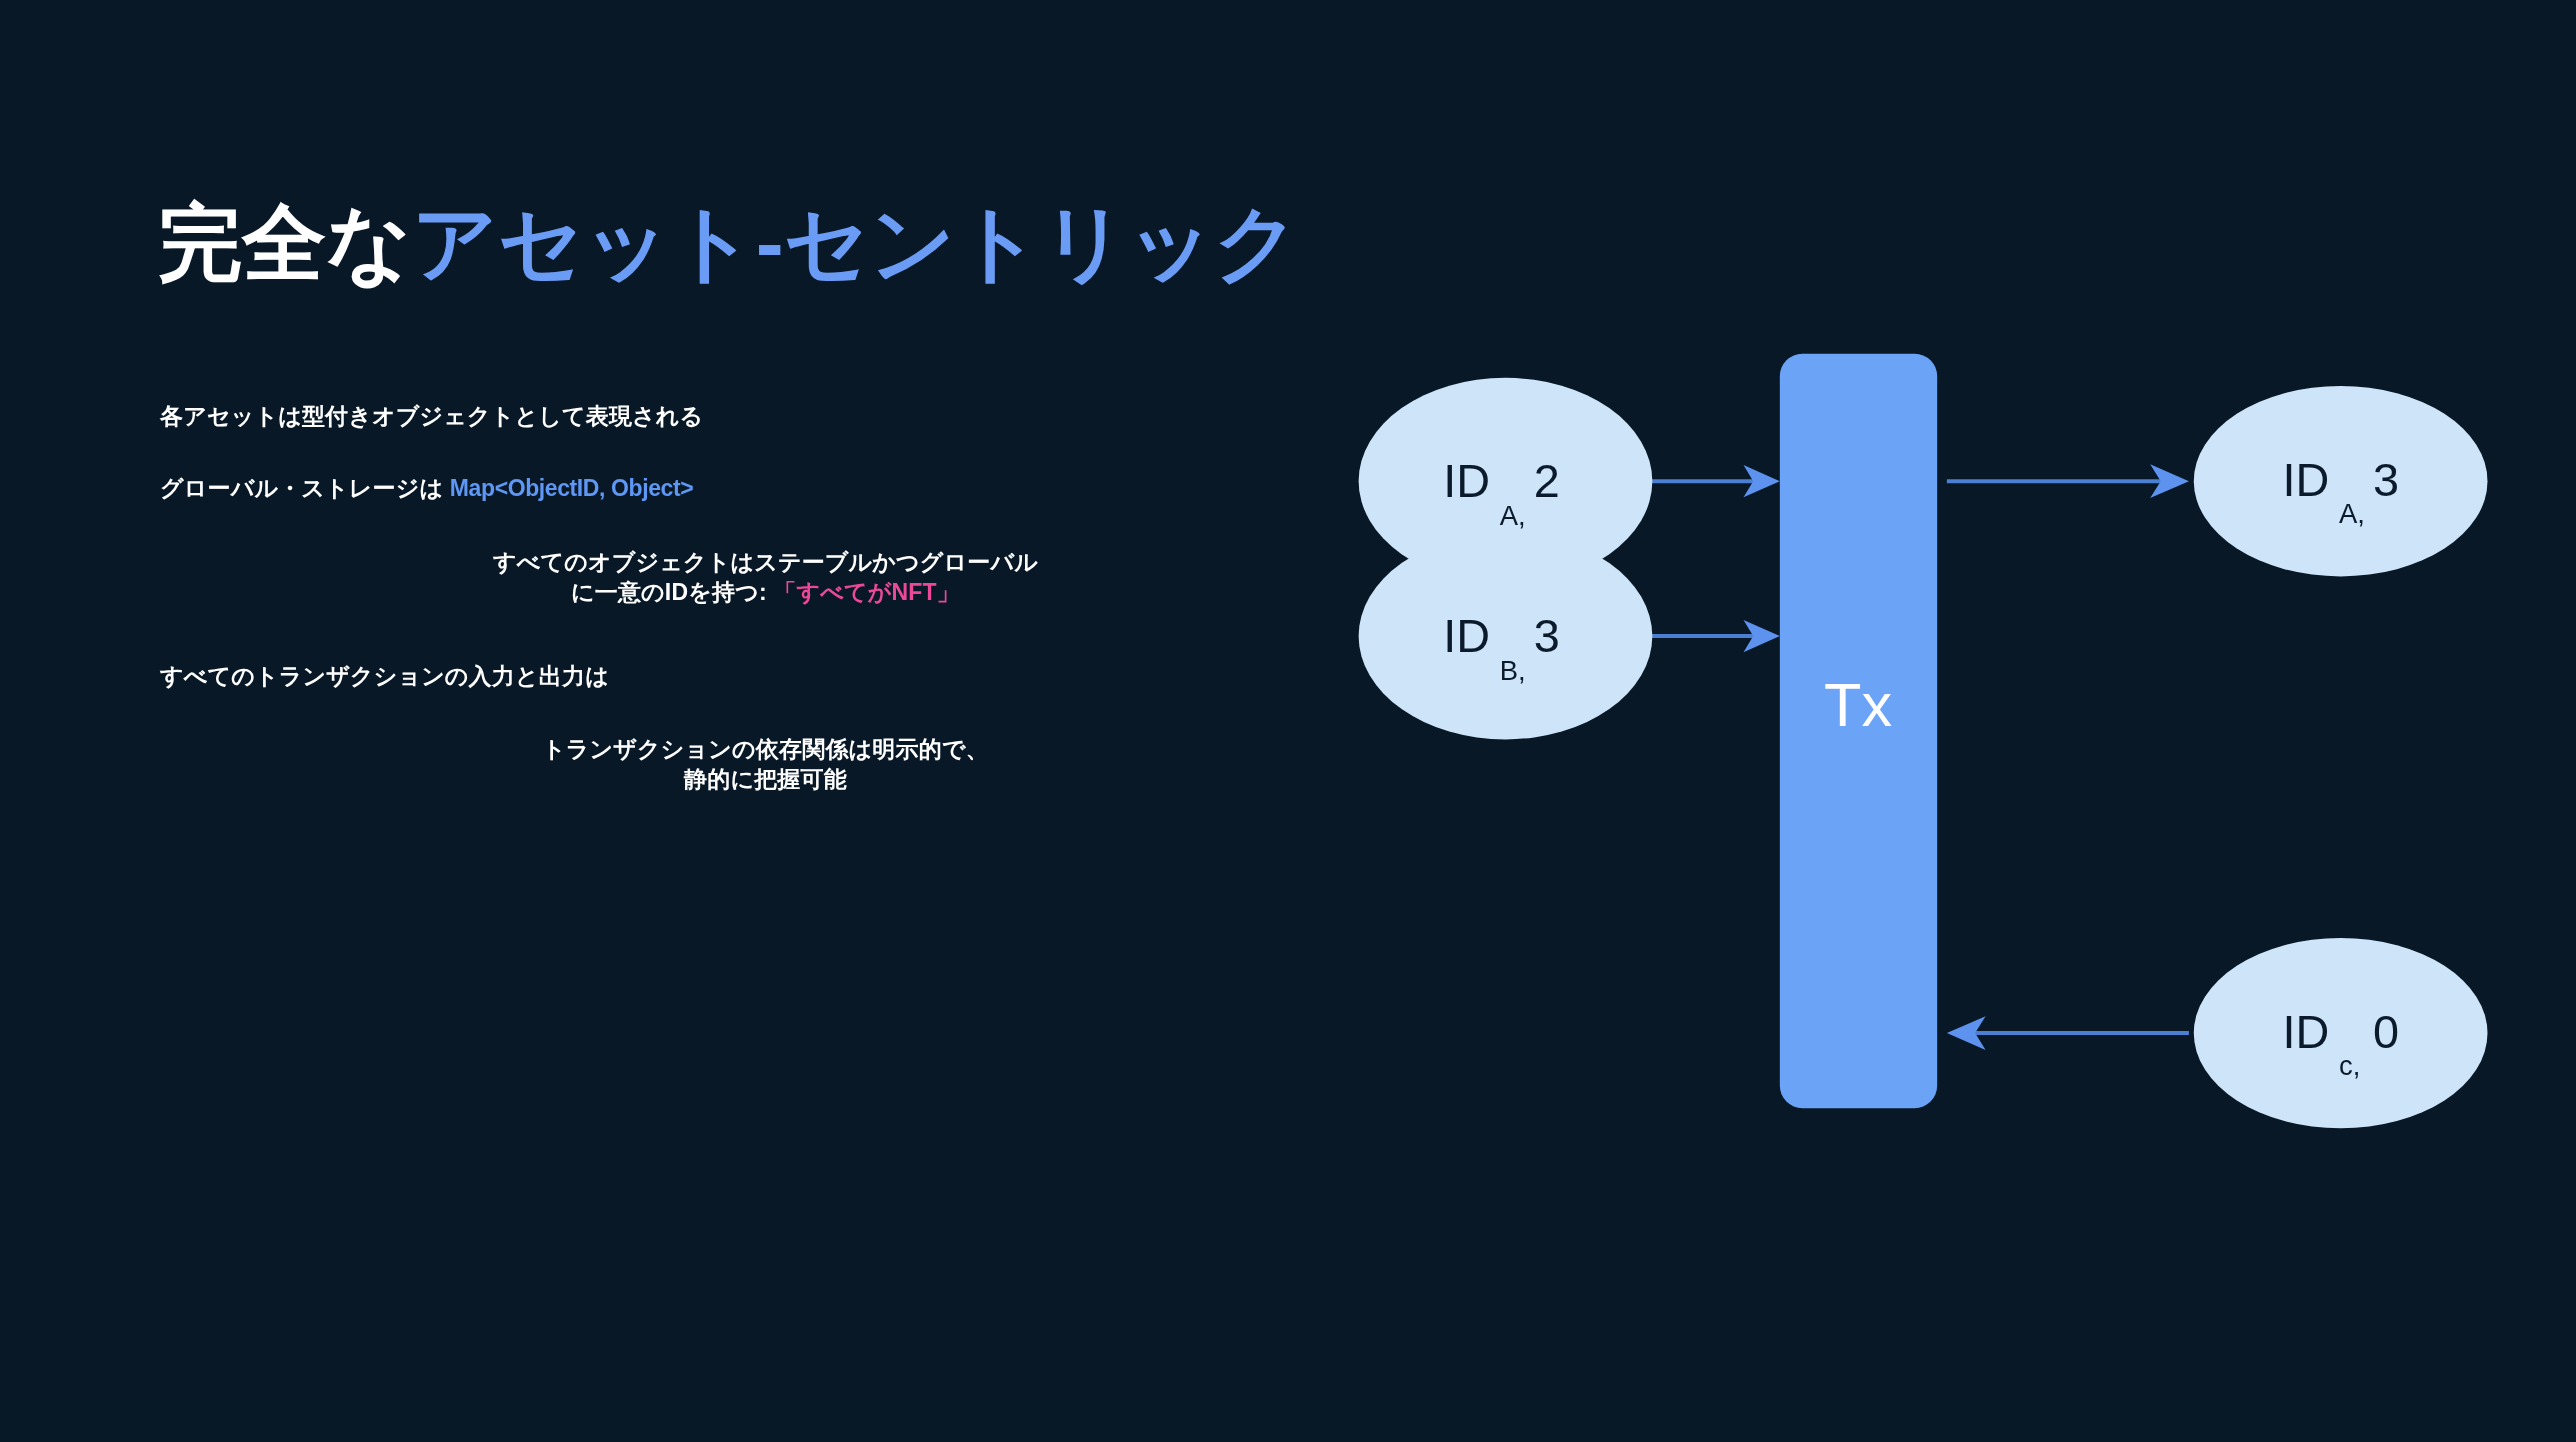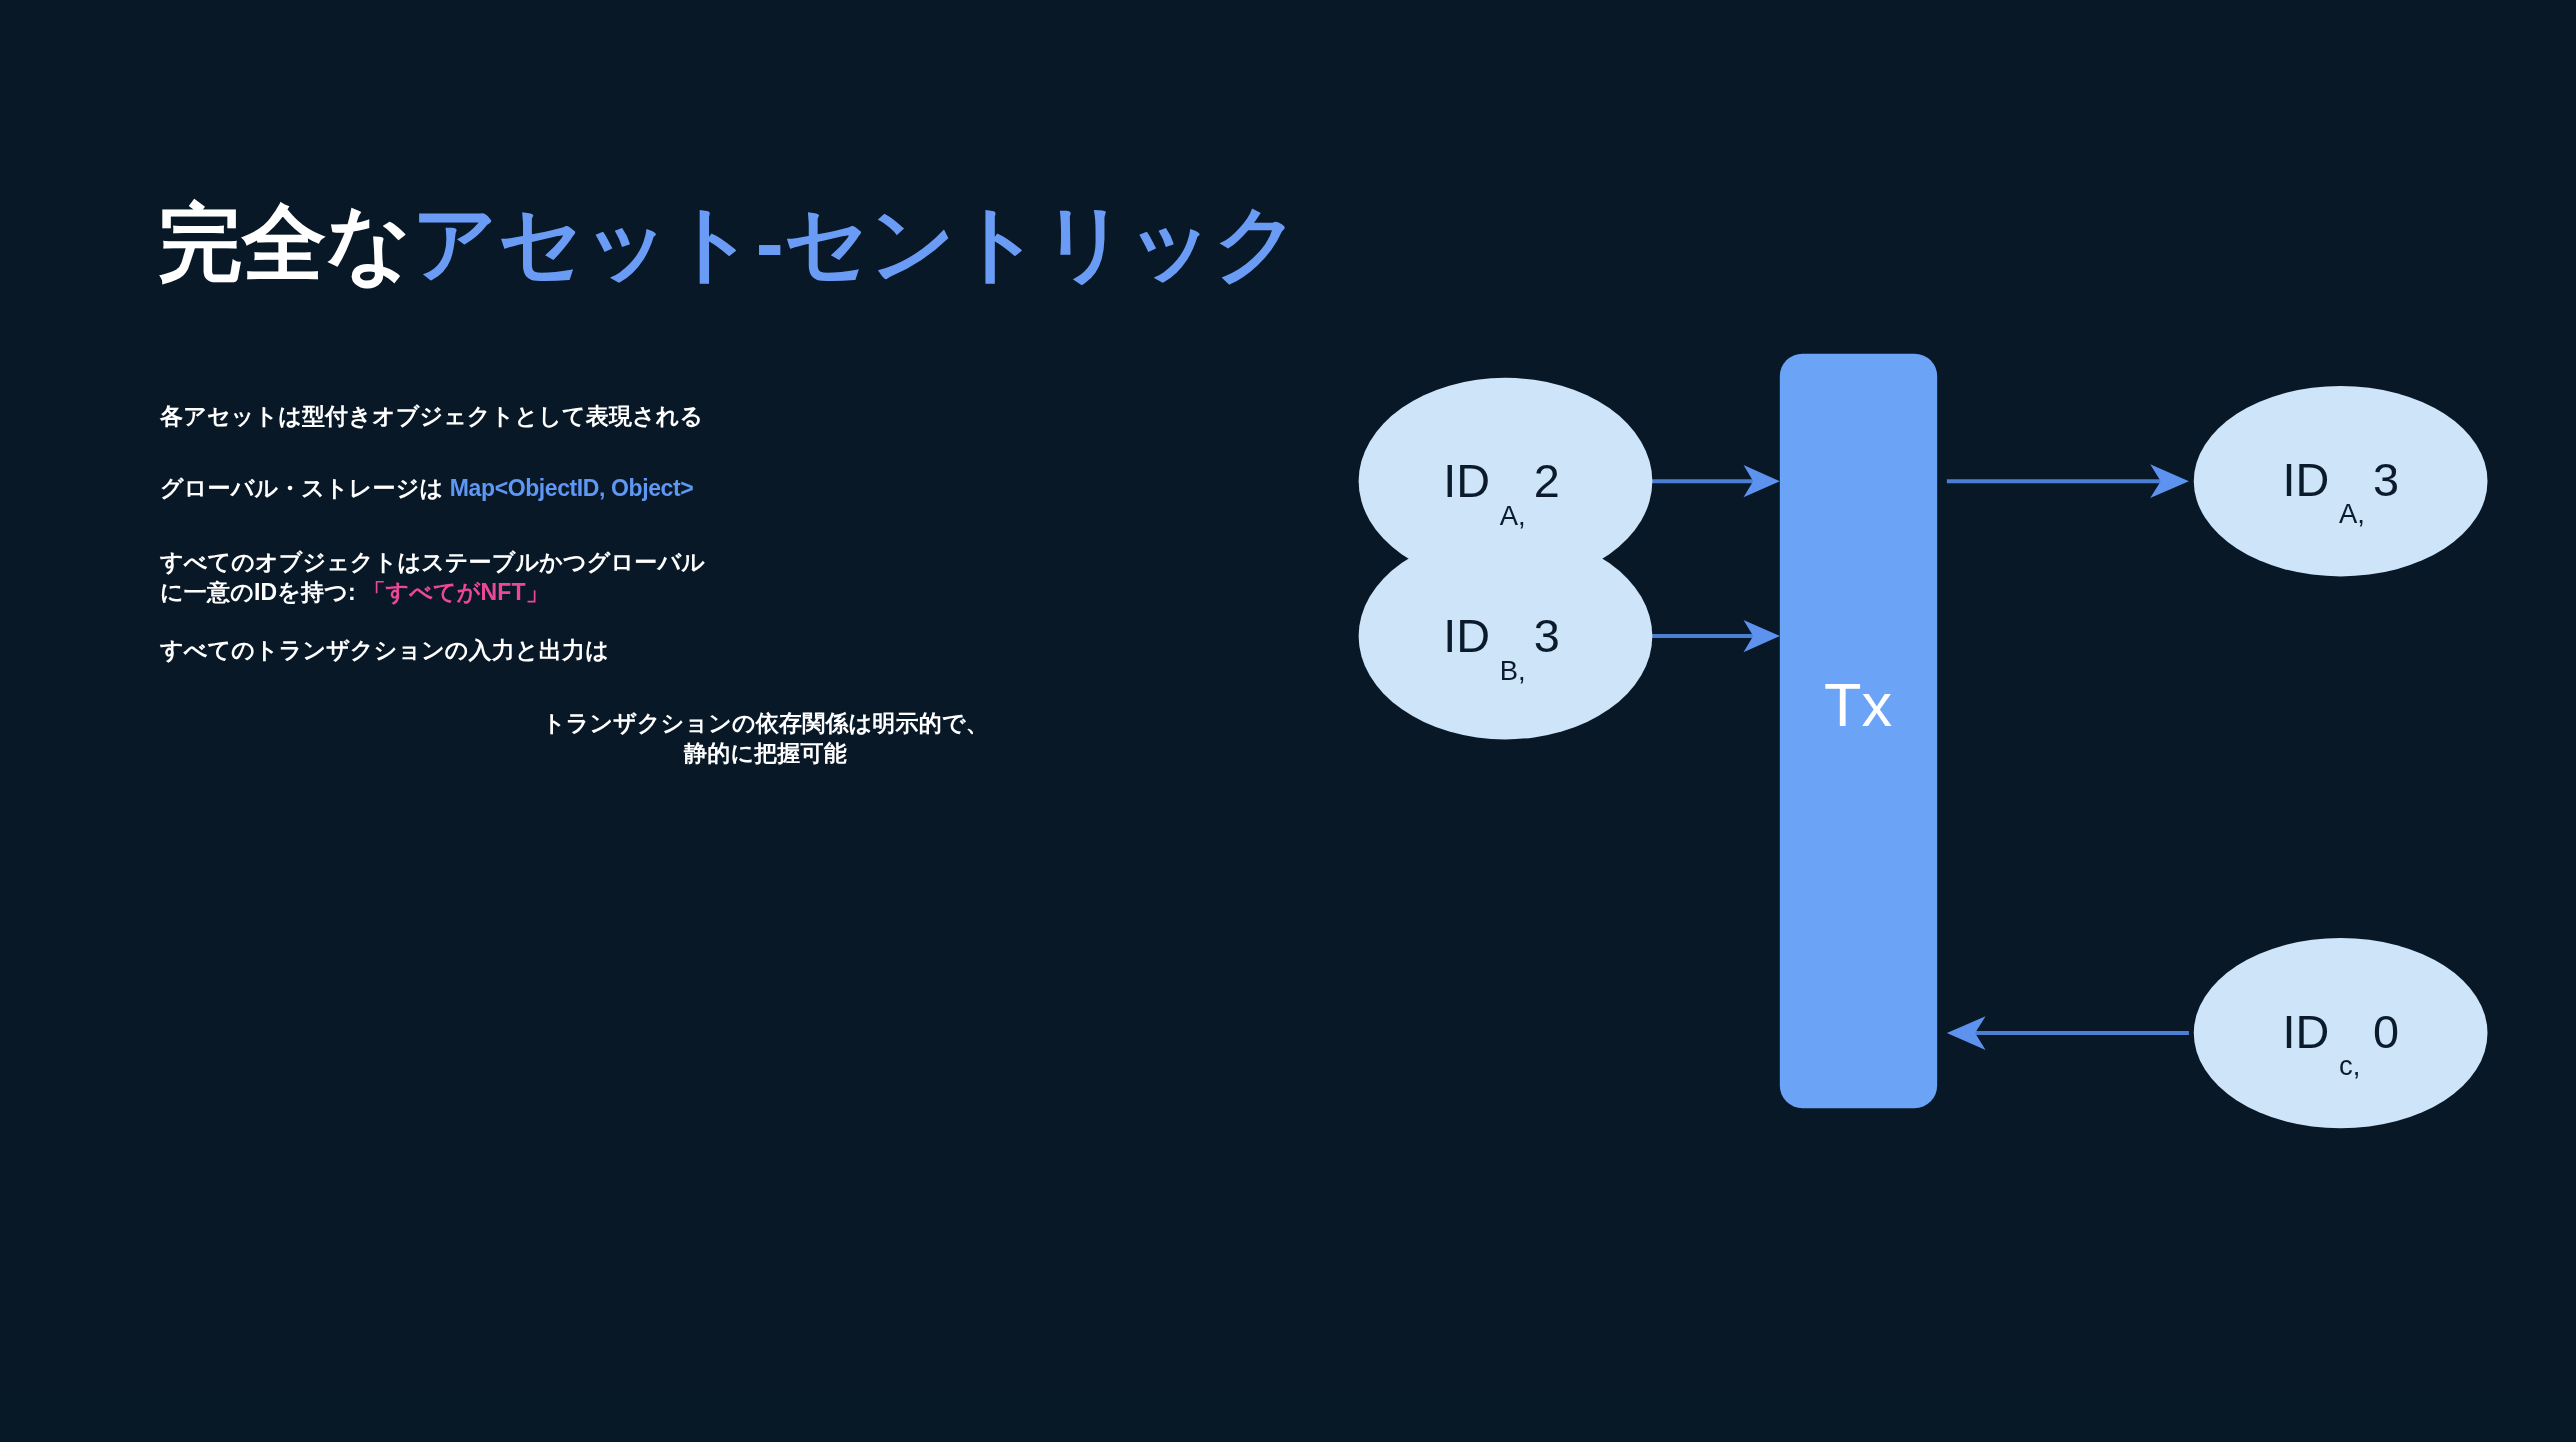--- a/index.html
+++ b/index.html
@@ -52,21 +52,21 @@
   .bullet .mono-accent {
     color: #5f97f4;
     font-family: "Liberation Sans", sans-serif;
     letter-spacing: -0.4px;
     text-align: center;
   }
 
   
   #b1 { margin-bottom: 42px; }
   #b2 { margin-bottom: 44px; }
-  #b3 { margin-bottom: 28px; }
+  #b3 { margin-bottom: 54px; text-align: center; }
   #b4 { margin-bottom: 44px; }
 
   
   #diagram {
     position: absolute;
     left: 1340px;
     top: 323px;
     width: 1154px;
     height: 815px;
   }

